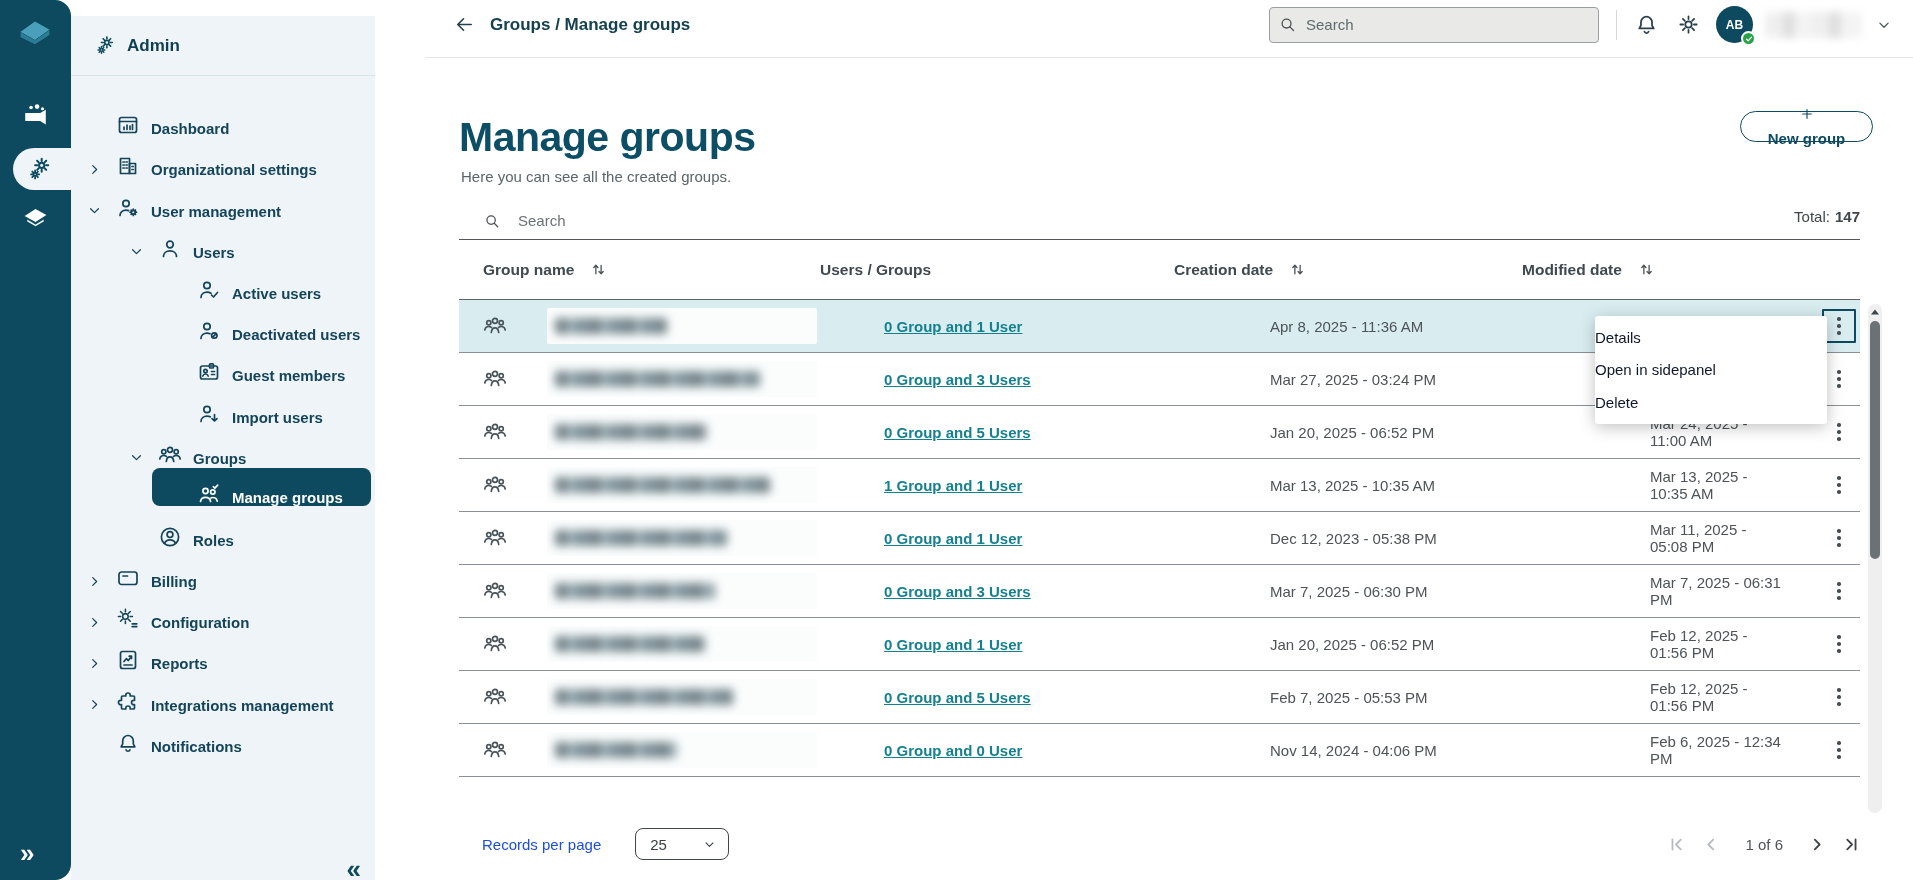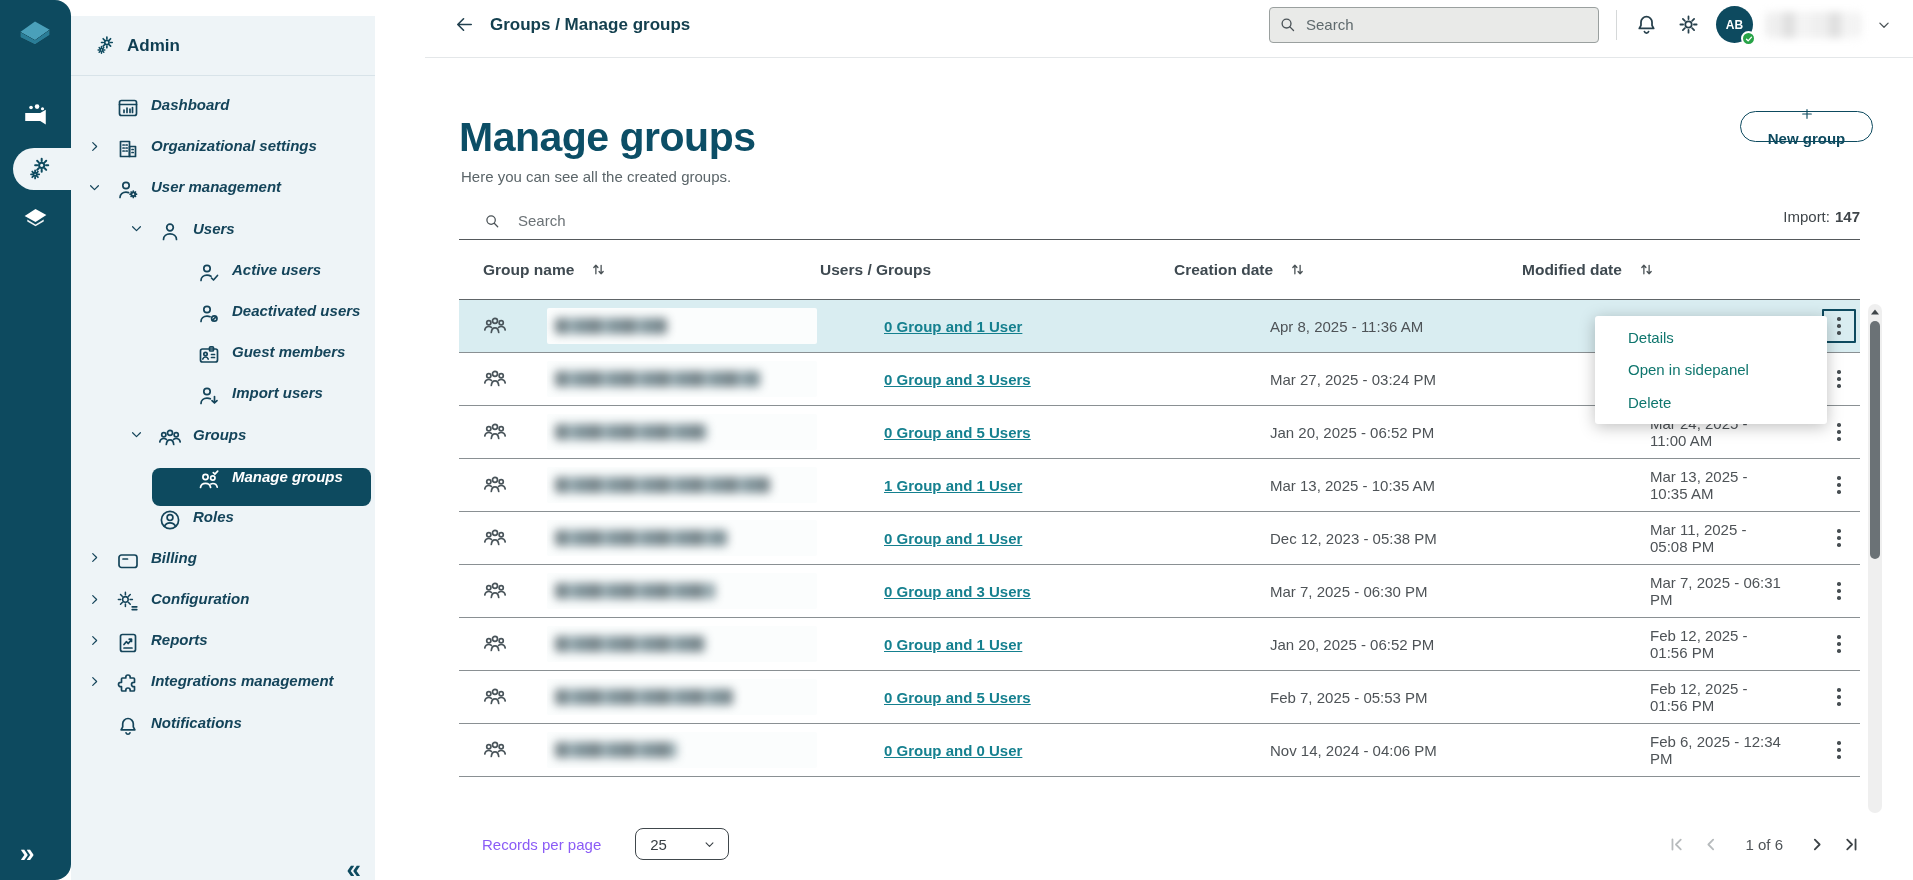--- a/index.html
+++ b/index.html
@@ -20,22 +20,22 @@
   .rail-expand { position:absolute; left:20px; bottom:14px; color:#fff; font-size:26px;
     line-height:1; cursor:pointer; font-weight:700; }
 
   
   #sidebar { position:absolute; left:71px; top:0; width:304px; height:880px;
     background:#eef4f7; z-index:4;margin-top:16px; }
   .sb-header { height:60px; display:flex; align-items:center; padding-left:23px; gap:10px;
     border-bottom:1px solid #d8e3e9; color:#0f3e52; font-weight:700; font-size:17px; }
   .sb-header .gicon { width:23px; height:23px; color:#0d4a5f; }
   #sb-items { padding-top:20px; }
-  .sb-item { height:41.2px; display:flex; align-items:flex-start; font-size:15px;
-    font-weight:600; color:#14445a; cursor:pointer;font-style:italic; }
+  .sb-item { height:41.2px; display:flex; align-items:flex-end; font-size:15px;
+    font-weight:600; color:#14445a; cursor:pointer; }
   .sb-item.lvl0 { padding-left:15px; }
   .sb-item.lvl1 { padding-left:57px; }
   .sb-item.lvl2 { padding-left:96px; }
   .sb-chev { width:30px; height:18px; display:flex; align-items:center; color:#14445a; }
   .sb-chev svg { width:17px; height:17px; }
   .sb-ico { width:24px; height:24px; margin-right:11px; flex:none; }
   .sb-ico svg { width:24px; height:24px; }
   .sb-item.selected { background:#0d4a5f; color:#fff; border-radius:8px;
     margin:1.5px 4px 1.5px 81px; padding-left:45px; height:38px; font-weight:700; }
   .sb-collapse { position:absolute; right:14px; bottom:14px; color:#0d4a5f;
@@ -119,26 +119,26 @@
   .kebab.focused { border:2px solid #0d4a5f; border-radius:1px; }
 
   .v-scroll { position:absolute; left:1443px; top:246px; width:14px; height:509px;
     background:#efefef; border-radius:7px; cursor:pointer; }
   .v-scroll .tri { position:absolute; top:3px; left:1px; width:12px; height:12px; color:#3f4549; }
   .v-scroll .thumb { position:absolute; top:17px; left:2px; width:10px; height:238px;
     background:#6b7276; border-radius:5px; cursor:pointer; }
 
   .context-menu { position:absolute; left:1170px; top:258px; width:232px; background:#fff;
     border-radius:3px; box-shadow:0 3px 16px rgba(0,0,0,.25); padding:5px 0; z-index:10; }
-  .menu-item { height:32.5px; display:flex; align-items:center; padding-left:33px;
-    font-size:15px; color:#0f766e; cursor:pointer; }
+  .menu-item { height:32.5px; display:flex; align-items:center; 
+    font-size:15px; color:#0f172a; cursor:pointer; }
 
   .pagination { position:absolute; left:34px; top:755px; width:1401px; height:62px;
     display:flex; align-items:center; }
-  .pg-label { margin-left:23px; font-size:15px; color:#8b5cf6; }
+  .pg-label { margin-left:23px; font-size:15px; color:#1d4ed8; }
   .pg-select { margin-left:34px; width:94px; height:32px; border:1.5px solid #40474c;
     border-radius:8px; display:flex; align-items:center; justify-content:space-between;
     padding:0 11px 0 14px; font-size:15px; color:#383f44; cursor:pointer; background:#fff; }
   .pg-select .c-ico { width:15px; height:15px; color:#383f44; }
   .pg-right { margin-left:auto; display:flex; align-items:flex-end; gap:17px; }
   .pg-btn { width:17px; height:17px; background:none; border:none; cursor:pointer; padding:0; }
   .pg-btn.disabled { color:#b7bbbd; }
   .pg-btn.active { color:#3d4347; }
   .pg-ind { font-size:15px; color:#4e5357; margin:0 9px; }
 </style>
@@ -471,21 +471,21 @@
   <div class="table-search">
     <span class="s-ico">
         <svg viewBox="0 0 24 24" fill="none" stroke="currentColor" stroke-width="1.7" stroke-linecap="round" stroke-linejoin="round" width="100%" height="100%">
           <circle cx="10.8" cy="10.8" r="5.6"></circle>
           <path d="M15 15l4.6 4.6"></path>
         </svg>
       </span>
     <input type="text" placeholder="Search" style="">
   </div>
   <div class="total">
-    <span>Import:</span><b>147</b>
+    <span>Total:</span><b>147</b>
   </div>
 
   <div class="grid-table">
     <div id="t-head">
         <div class="th-cell">
           <span>Group name</span>
           <span class="sort">
             <svg viewBox="0 0 16 16" fill="none" stroke="currentColor" stroke-width="1.4" stroke-linecap="round" stroke-linejoin="round" width="100%" height="100%">
               <path d="M5.2 12.5v-9M3 5.9l2.2-2.4 2.2 2.4M10.8 3.5v9M8.6 10.1l2.2 2.4 2.2-2.4"></path>
             </svg>

